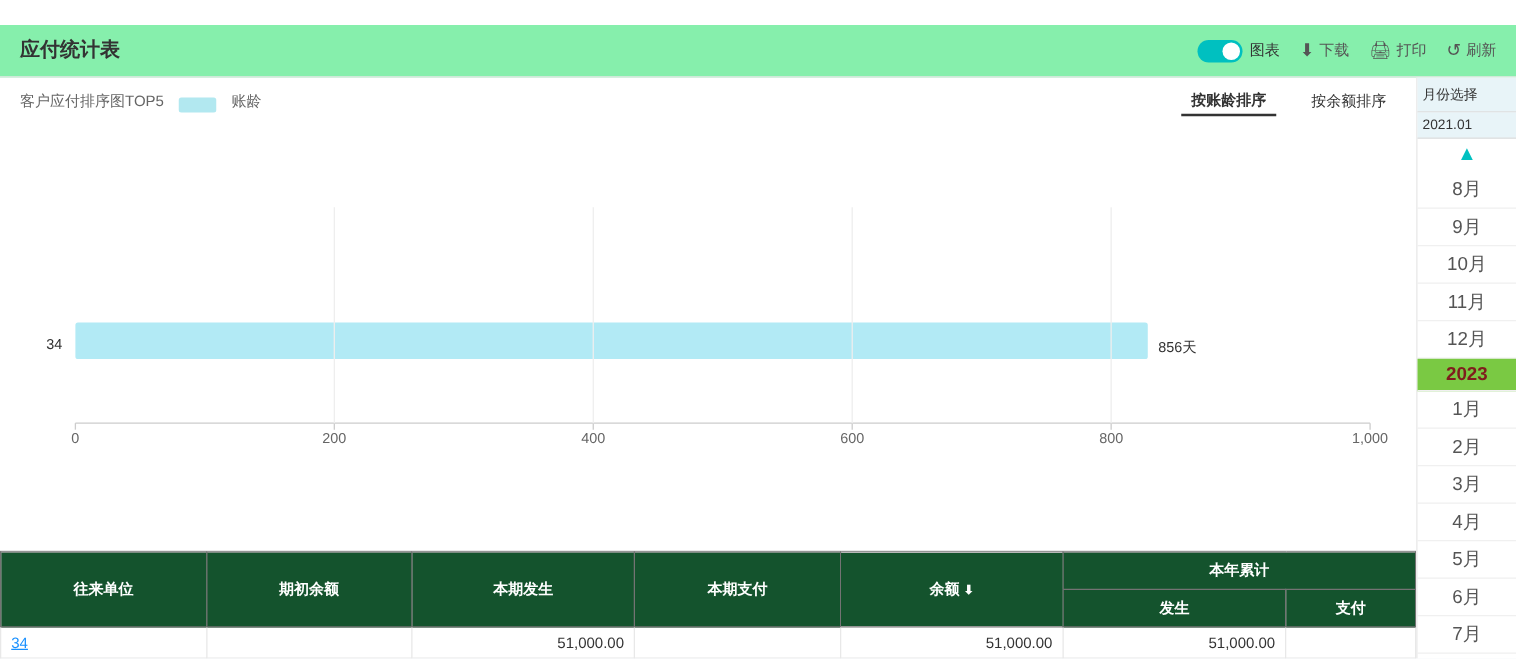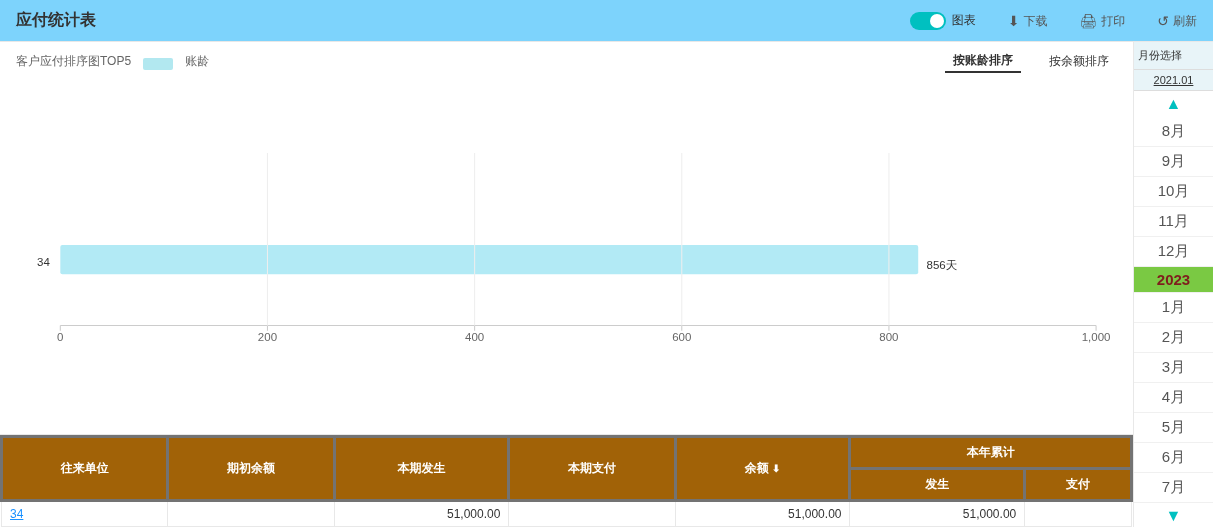--- a/index.html
+++ b/index.html
@@ -1,23 +1,23 @@
 <!DOCTYPE html>
 <html><head>
   <meta charset="utf-8">
   <style>
     * { box-sizing: border-box; margin: 0; padding: 0; }
     body { font-family: "Microsoft YaHei", Arial, sans-serif; font-size: 12px; background: #f0f2f5; color: #333; }
 
     .app-container { display: flex; flex-direction: column; height: 527px; width: 1213px; background: #fff; overflow: hidden; }
 
     
-    .header { display: flex; align-items: center; justify-content: space-between; padding: 8px 16px; background: #7dd3fc; border-bottom: 1px solid #e8e8e8; height: 42px; }
+    .header { display: flex; align-items: center; justify-content: space-between; padding: 8px 16px; background: #86efac; border-bottom: 1px solid #e8e8e8; height: 42px; margin-top: 20px; }
     .header-title { font-size: 16px; font-weight: bold; color: #333; }
-    .header-actions { display: flex; align-items: flex-end; gap: 32px; padding-left: 32px; }
+    .header-actions { display: flex; align-items: flex-start; gap: 16px; padding-left: 32px; }
     .toggle-wrap { display: flex; align-items: center; gap: 6px; }
     .toggle-switch { width: 36px; height: 18px; background: #00c0c0; border-radius: 9px; position: relative; cursor: pointer; }
     .toggle-switch::after { content: ''; position: absolute; width: 14px; height: 14px; background: #fff; border-radius: 50%; top: 2px; right: 2px; }
     .action-btn { display: flex; align-items: center; gap: 4px; cursor: pointer; color: #555; font-size: 12px; }
     .action-icon { font-size: 14px; }
 
     
     .main-area { display: flex; flex: 1; overflow: hidden; }
 
     
@@ -31,28 +31,28 @@
     .sort-btn { padding: 2px 8px; font-size: 12px; cursor: pointer; border: none; background: transparent; color: #333; }
     .sort-btn.active { border-bottom: 2px solid #333; font-weight: bold; }
 
     
     .chart-area { flex: 1; position: relative; padding: 8px 16px 8px 8px; }
     .chart-svg { width: 100%; height: 100%; }
 
     
     .table-section { border-top: 1px solid #e8e8e8; }
     .data-table { width: 100%; border-collapse: collapse; }
-    .data-table th { background: #a16207; color: #fff; padding: 6px 8px; text-align: center; font-size: 12px; border: 3px solid #737373; }
+    .data-table th { background: #14532d; color: #fff; padding: 6px 8px; text-align: center; font-size: 12px; border: 1px solid #737373; }
     .data-table td { padding: 5px 8px; border: 1px solid #e8e8e8; font-size: 12px; text-align: right; }
     .data-table td.link { color: #1890ff; text-decoration: underline; cursor: pointer; text-align: left; }
 
     
     .right-sidebar { width: 80px; border-left: 1px solid #e8e8e8; display: flex; flex-direction: column; background: #fff; }
     .sidebar-header { background: #e8f4f8; padding: 6px 4px; font-size: 11px; color: #333; border-bottom: 1px solid #ddd; }
-    .sidebar-year { background: #e8f4f8; padding: 4px; text-align: center; font-size: 11px; color: #333; border-bottom: 1px solid #ddd; text-decoration: underline; }
+    .sidebar-year { background: #e8f4f8; padding: 4px; font-size: 11px; color: #333; border-bottom: 1px solid #ddd; }
     .nav-arrow { display: flex; justify-content: center; align-items: center; padding: 4px; cursor: pointer; color: #00c0c0; font-size: 16px; }
     .month-item { padding: 5px 8px; text-align: center; font-size: 15px; cursor: pointer; color: #555; border-bottom: 1px solid #f0f0f0; }
     .month-item.year-label { background: #7ac943; color: #7f1d1d; font-weight: bold; padding: 4px 8px; }
     .sidebar-months { display: flex; flex-direction: column; }
   </style>
 </head>
 <body>
 
 <div class="app-container">
 

